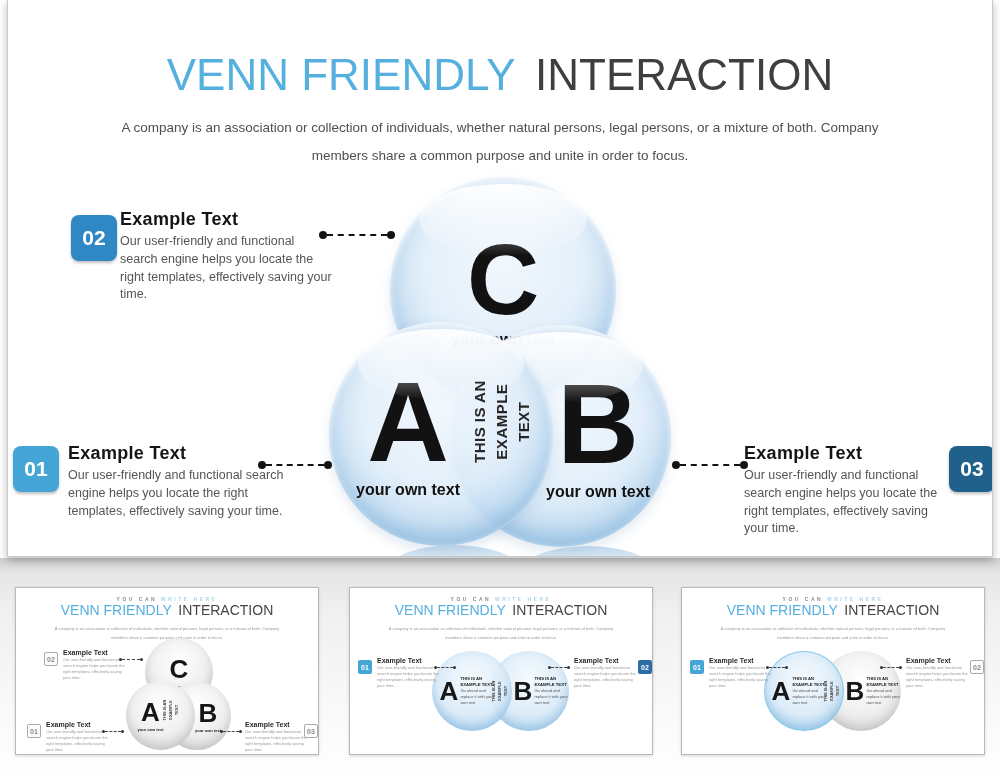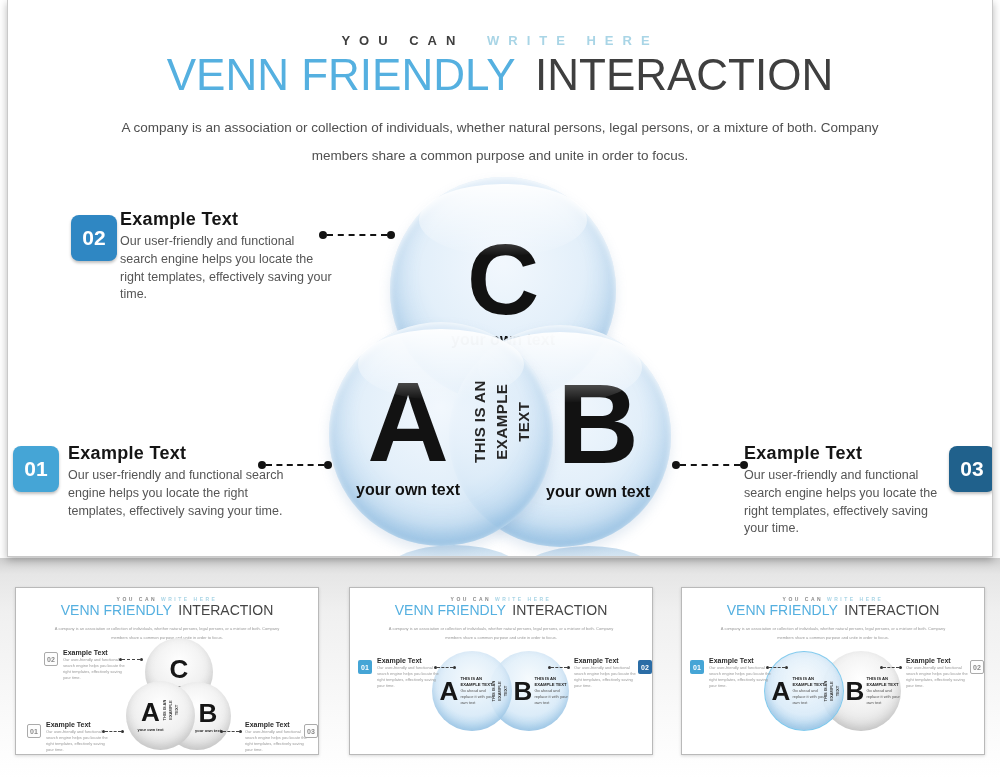--- a/index.html
+++ b/index.html
@@ -121,24 +121,20 @@
   .t-conn .line { flex:1; border-top:1px dashed #444; }
   .t-conn .dot { width:3px; height:3px; background:#333; border-radius:50%; flex:none; }
 </style>
 </head>
 <body>
 
 <div class="page">
 
   <div class="slide">
 
-    <div class="kicker">
-      <span class="k-left">YOU CAN</span>
-      <span class="k-right">WRITE HERE</span>
-    </div>
 
     <div class="title">
       <span class="t-blue">VENN FRIENDLY</span>
       <span class="t-dark">INTERACTION</span>
     </div>
 
     <div class="subtitle">
       <span>A company is an association or collection of individuals, whether natural persons, legal persons, or a mixture of both. Company</span><br>
       <span>members share a common purpose and unite in order to focus.</span>
     </div>

